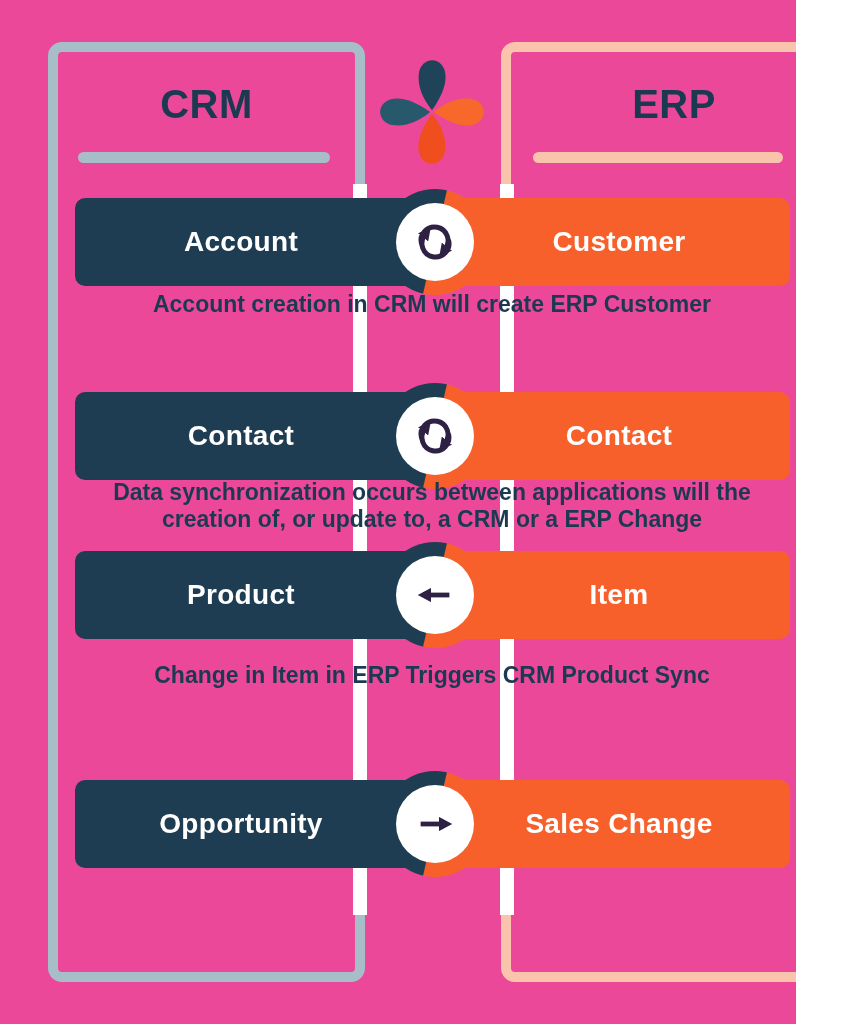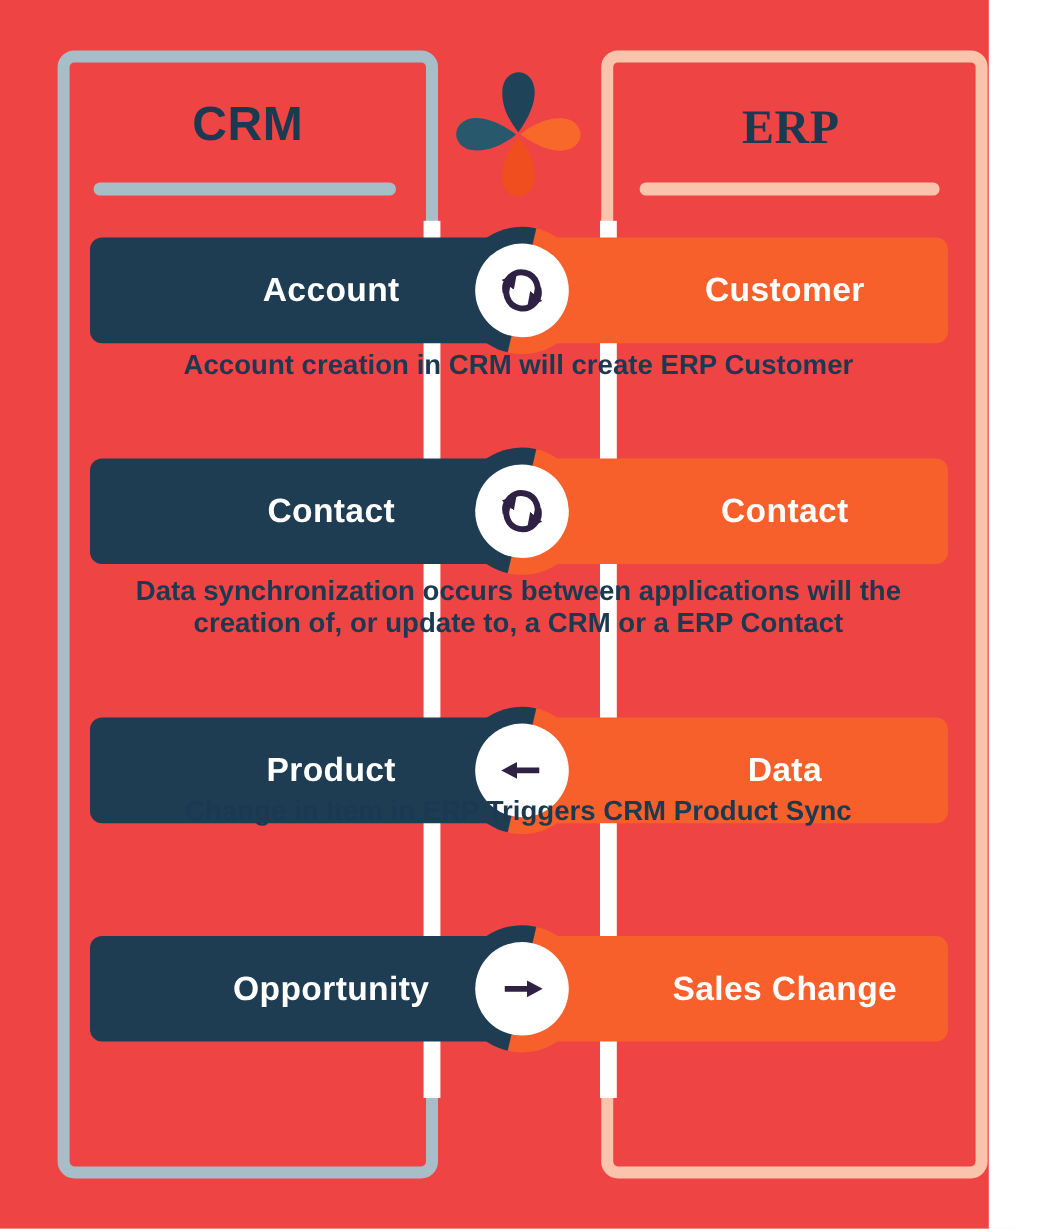--- a/index.html
+++ b/index.html
@@ -1,47 +1,46 @@
 <!DOCTYPE html>
 <html><head>
 <meta charset="utf-8">
 <style>
   html,body{margin:0;padding:0;background:#ffffff;}
   .canvas{
-    position:relative;width:796px;height:1024px;overflow:hidden;background:#ef4444;
+    position:relative;width:796px;height:1024px;overflow:hidden;background:#ec4899;
     font-family:"Liberation Sans", sans-serif;
-    padding-left:28px;
   }
   
   .frame{position:absolute;top:42px;height:940px;box-sizing:border-box;border-radius:14px;z-index:1;}
   .frame-crm{left:48px;width:317px;border:10px solid #A7BEC8;}
   .frame-erp{left:501px;width:322px;border:10px solid #F9C4AB;}
   .patch{position:absolute;top:184px;height:731px;width:14px;background:#ffffff;z-index:2;}
   .patch-crm{left:353px;}
   .patch-erp{left:500px;}
   
   .col-title{position:absolute;top:82px;font-size:40px;font-weight:bold;color:#1B3A52;text-align:center;z-index:4;letter-spacing:.5px;}
   .col-title.crm{left:48px;width:317px;}
-  .col-title.erp{left:498px;width:322px;font-family:Liberation Serif, serif;}
+  .col-title.erp{left:513px;width:322px;}
   .underline{position:absolute;top:152px;height:11px;border-radius:6px;z-index:4;}
   .underline.crm{left:78px;width:252px;background:#A7BEC8;}
   .underline.erp{left:533px;width:250px;background:#F9C4AB;}
   .logo{position:absolute;left:375px;top:56px;width:114px;height:112px;z-index:5;}
   
   .bar-row{position:absolute;left:0;width:864px;height:88px;z-index:4;}
-  .r1{top:198px}.r2{top:382px}.r3{top:598px}.r4{top:780px}
+  .r1{top:198px}.r2{top:392px}.r3{top:551px}.r4{top:780px}
   .bar{position:absolute;top:0;height:88px;}
   .bar-left{left:75px;width:365px;background:#1E3D52;border-radius:10px 4px 4px 10px;}
   .bar-right{left:430px;width:360px;background:#F7602B;border-radius:4px 10px 10px 4px;}
   .badge{position:absolute;left:382px;top:-9px;width:106px;height:106px;border-radius:50%;
          background:linear-gradient(103deg,#1E3D52 49.6%,#F7602B 50.4%);}
   .disc{position:absolute;left:396px;top:5px;width:78px;height:78px;border-radius:50%;background:#ffffff;
         display:flex;align-items:center;justify-content:center;}
   .bar-label{position:absolute;top:0;height:88px;display:flex;align-items:center;justify-content:center;
-             color:#ffffff;font-size:28px;font-weight:bold;letter-spacing:.3px;margin-left:35px;}
+             color:#ffffff;font-size:28px;font-weight:bold;letter-spacing:.3px;}
   .label-crm{left:75px;width:332px;}
   .label-erp{left:460px;width:318px;text-align:right;}
   
   .caption{position:absolute;left:32px;width:800px;text-align:center;z-index:4;
            font-size:23px;font-weight:bold;color:#1B3A52;line-height:27px;}
   .c1{top:291px}.c2{top:479px}.c3{top:662px}.c4{top:847px}
 </style>
 </head>
 <body>
 
@@ -110,39 +109,39 @@
         </defs>
         <path d="M 10.5 26 A 13.5 13.5 0 1 1 34 31" fill="none" stroke="#2E2144" stroke-width="5" marker-end="url(#ah2a)"></path>
         <path d="M 37.5 22 A 13.5 13.5 0 1 1 14 17" fill="none" stroke="#2E2144" stroke-width="5" marker-end="url(#ah2b)"></path>
       </svg>
     </div>
     <div class="bar-label label-crm">Contact</div>
     <div class="bar-label label-erp">Contact</div>
   </div>
   <div class="caption c2">
     <div>Data synchronization occurs between applications will the</div>
-    <div>creation of,  or update to, a CRM or a ERP Contact</div>
+    <div>creation of,  or update to, a CRM or a ERP Change</div>
   </div>
 
   <div class="bar-row r3">
     <div class="bar bar-left"></div>
     <div class="bar bar-right"></div>
     <div class="badge"></div>
     <div class="disc">
       <svg viewBox="0 0 48 48" width="46" height="46" aria-hidden="true">
         <defs>
           <marker id="ah3" markerUnits="userSpaceOnUse" markerWidth="15" markerHeight="15" refX="4" refY="7.5" orient="auto">
             <path d="M0,0 L14,7.5 L0,15 Z" fill="#2E2144"></path>
           </marker>
         </defs>
         <path d="M 39 24 L 16 24" fill="none" stroke="#2E2144" stroke-width="5" marker-end="url(#ah3)"></path>
       </svg>
     </div>
     <div class="bar-label label-crm">Product</div>
-    <div class="bar-label label-erp">Data</div>
+    <div class="bar-label label-erp">Item</div>
   </div>
   <div class="caption c3">
     <div>Change in Item in ERP Triggers CRM Product Sync</div>
     <div></div>
   </div>
 
   <div class="bar-row r4">
     <div class="bar bar-left"></div>
     <div class="bar bar-right"></div>
     <div class="badge"></div>

